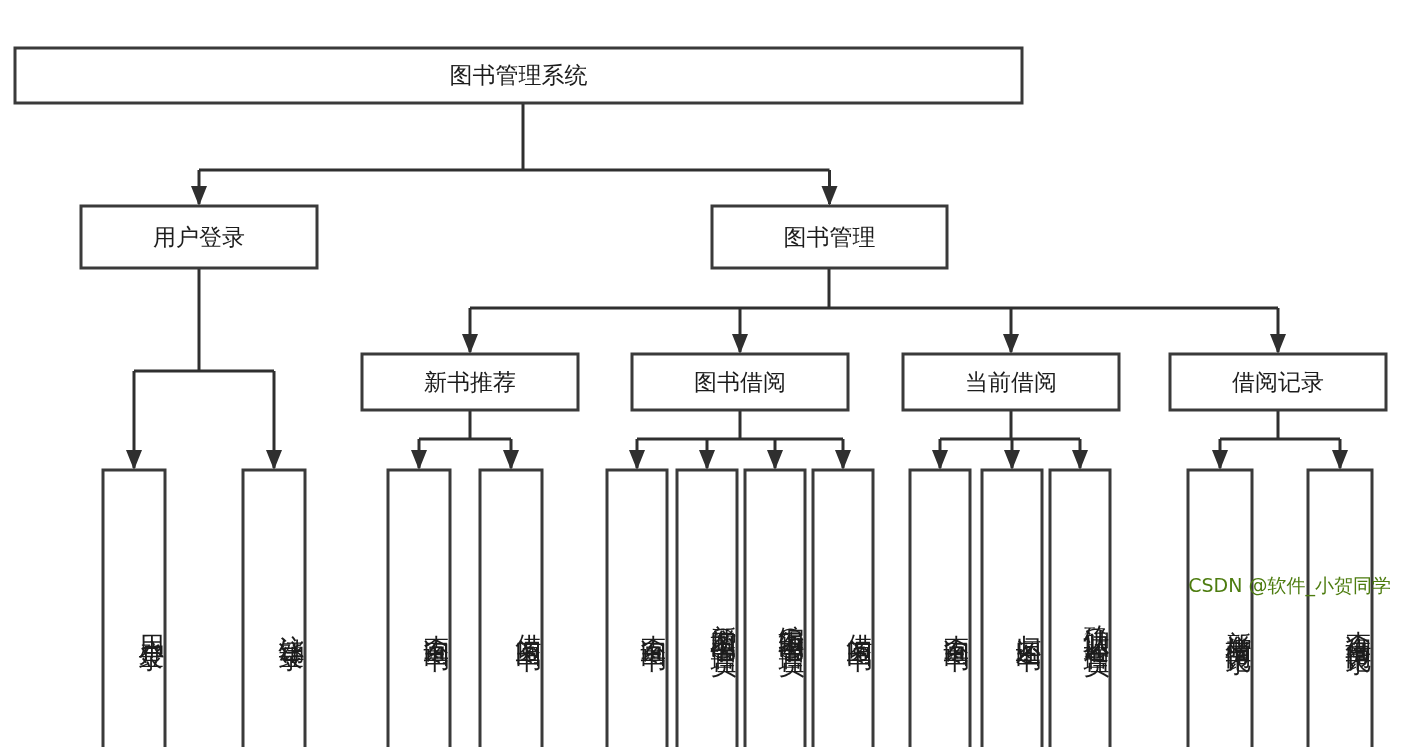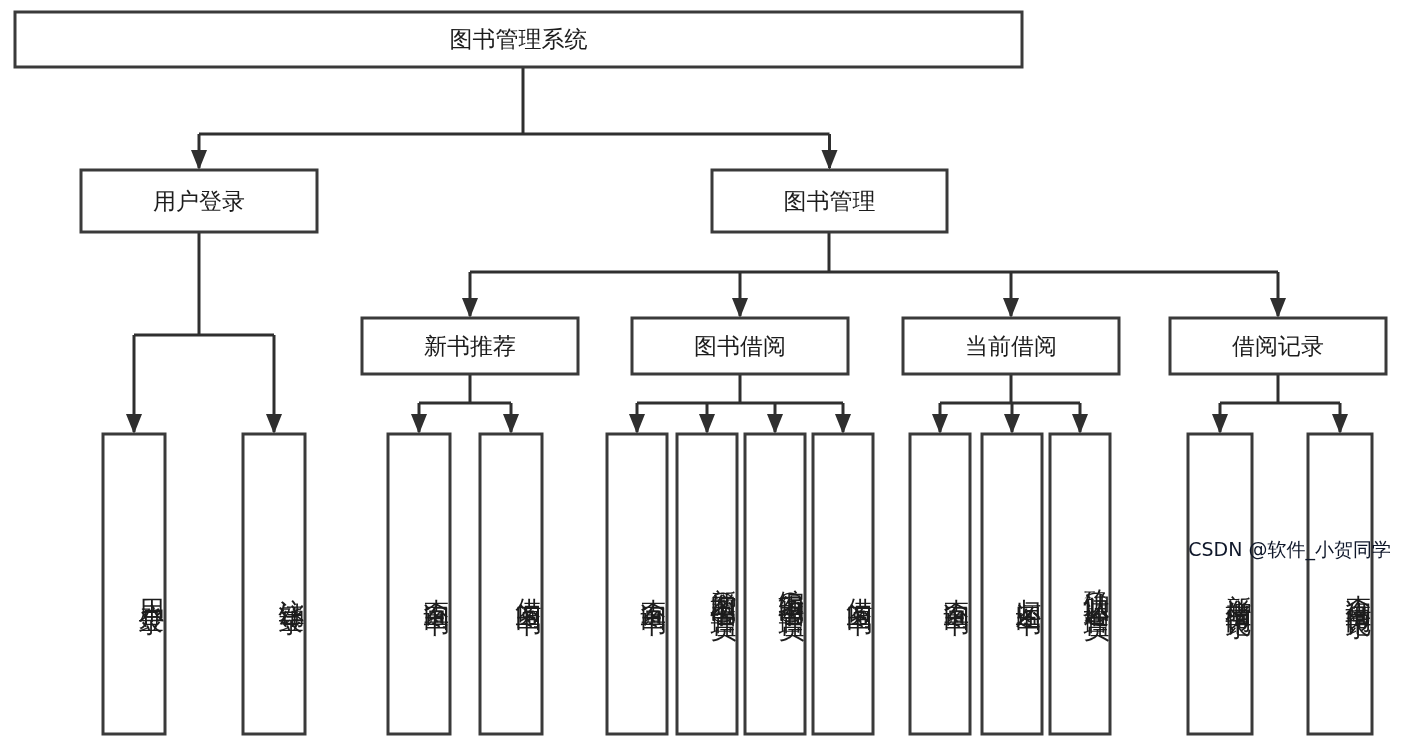--- a/index.html
+++ b/index.html
@@ -12,20 +12,21 @@
     width: 1405px;
     height: 747px;
     font-family: "DejaVu Sans", "Liberation Sans", sans-serif;
     overflow: hidden;
   }
   #diagram-root {
     position: relative;
     width: 1405px;
     height: 571px;
     background: #ffffff;
+    margin-top: 36px;
   }
   svg#tree-svg {
     position: absolute;
     left: 0;
     top: 0;
     width: 1405px;
     height: 747px;
     display: block;
   }
   .node-box {
@@ -64,21 +65,21 @@
     letter-spacing: 4px;
     white-space: nowrap;
     pointer-events: none;
   }
   .watermark {
     position: absolute;
     right: 14px;
     bottom: 8px;
     font-family: "DejaVu Sans", "Liberation Sans", sans-serif;
     font-size: 19px;
-    color: #0f172a;
+    color: #4d7c0f;
     white-space: nowrap;
     user-select: none;
   }
 </style>
 </head>
 <body>
 
 <div id="diagram-root">
 
   <svg id="tree-svg" viewBox="0 0 1405 747">

